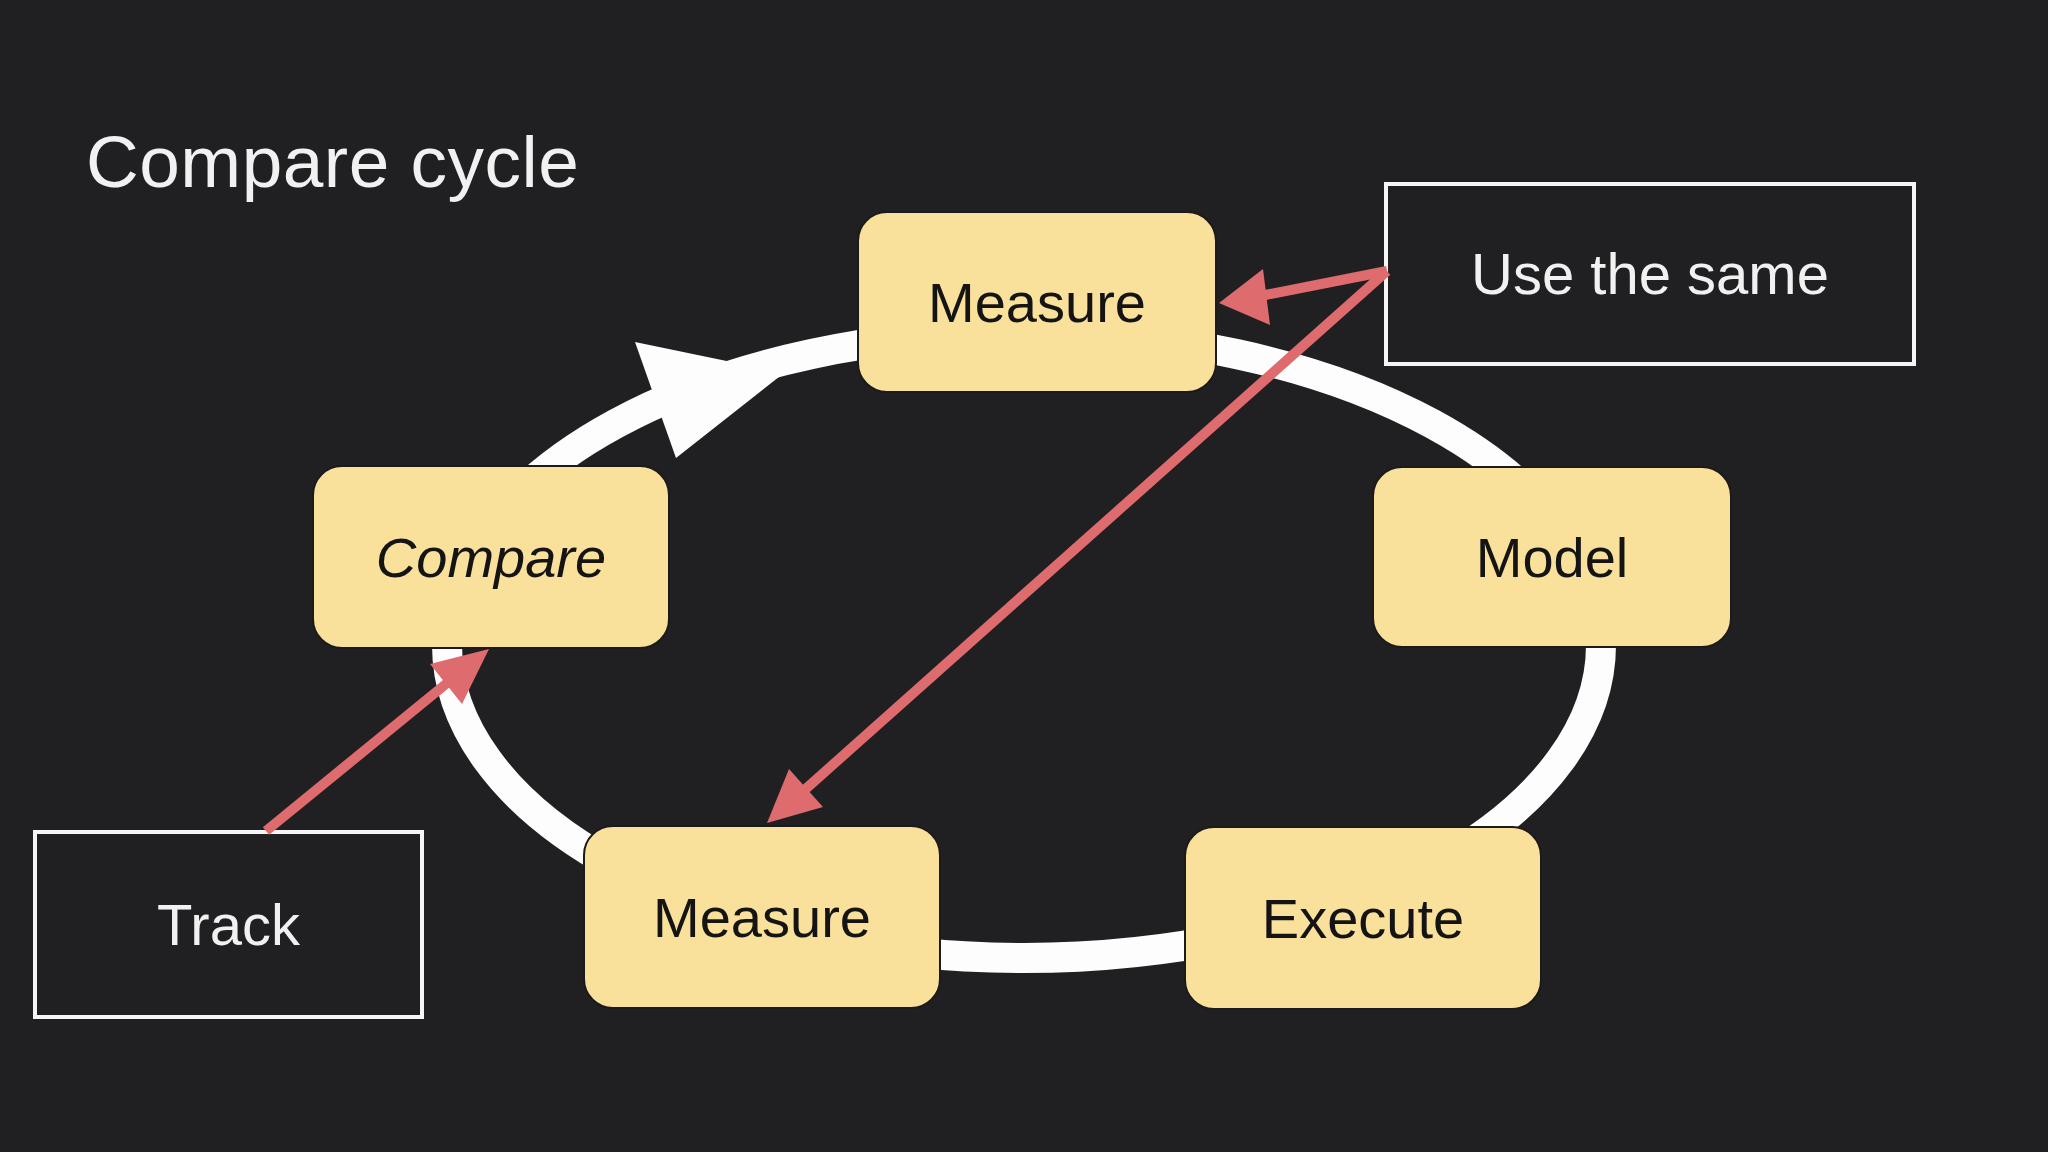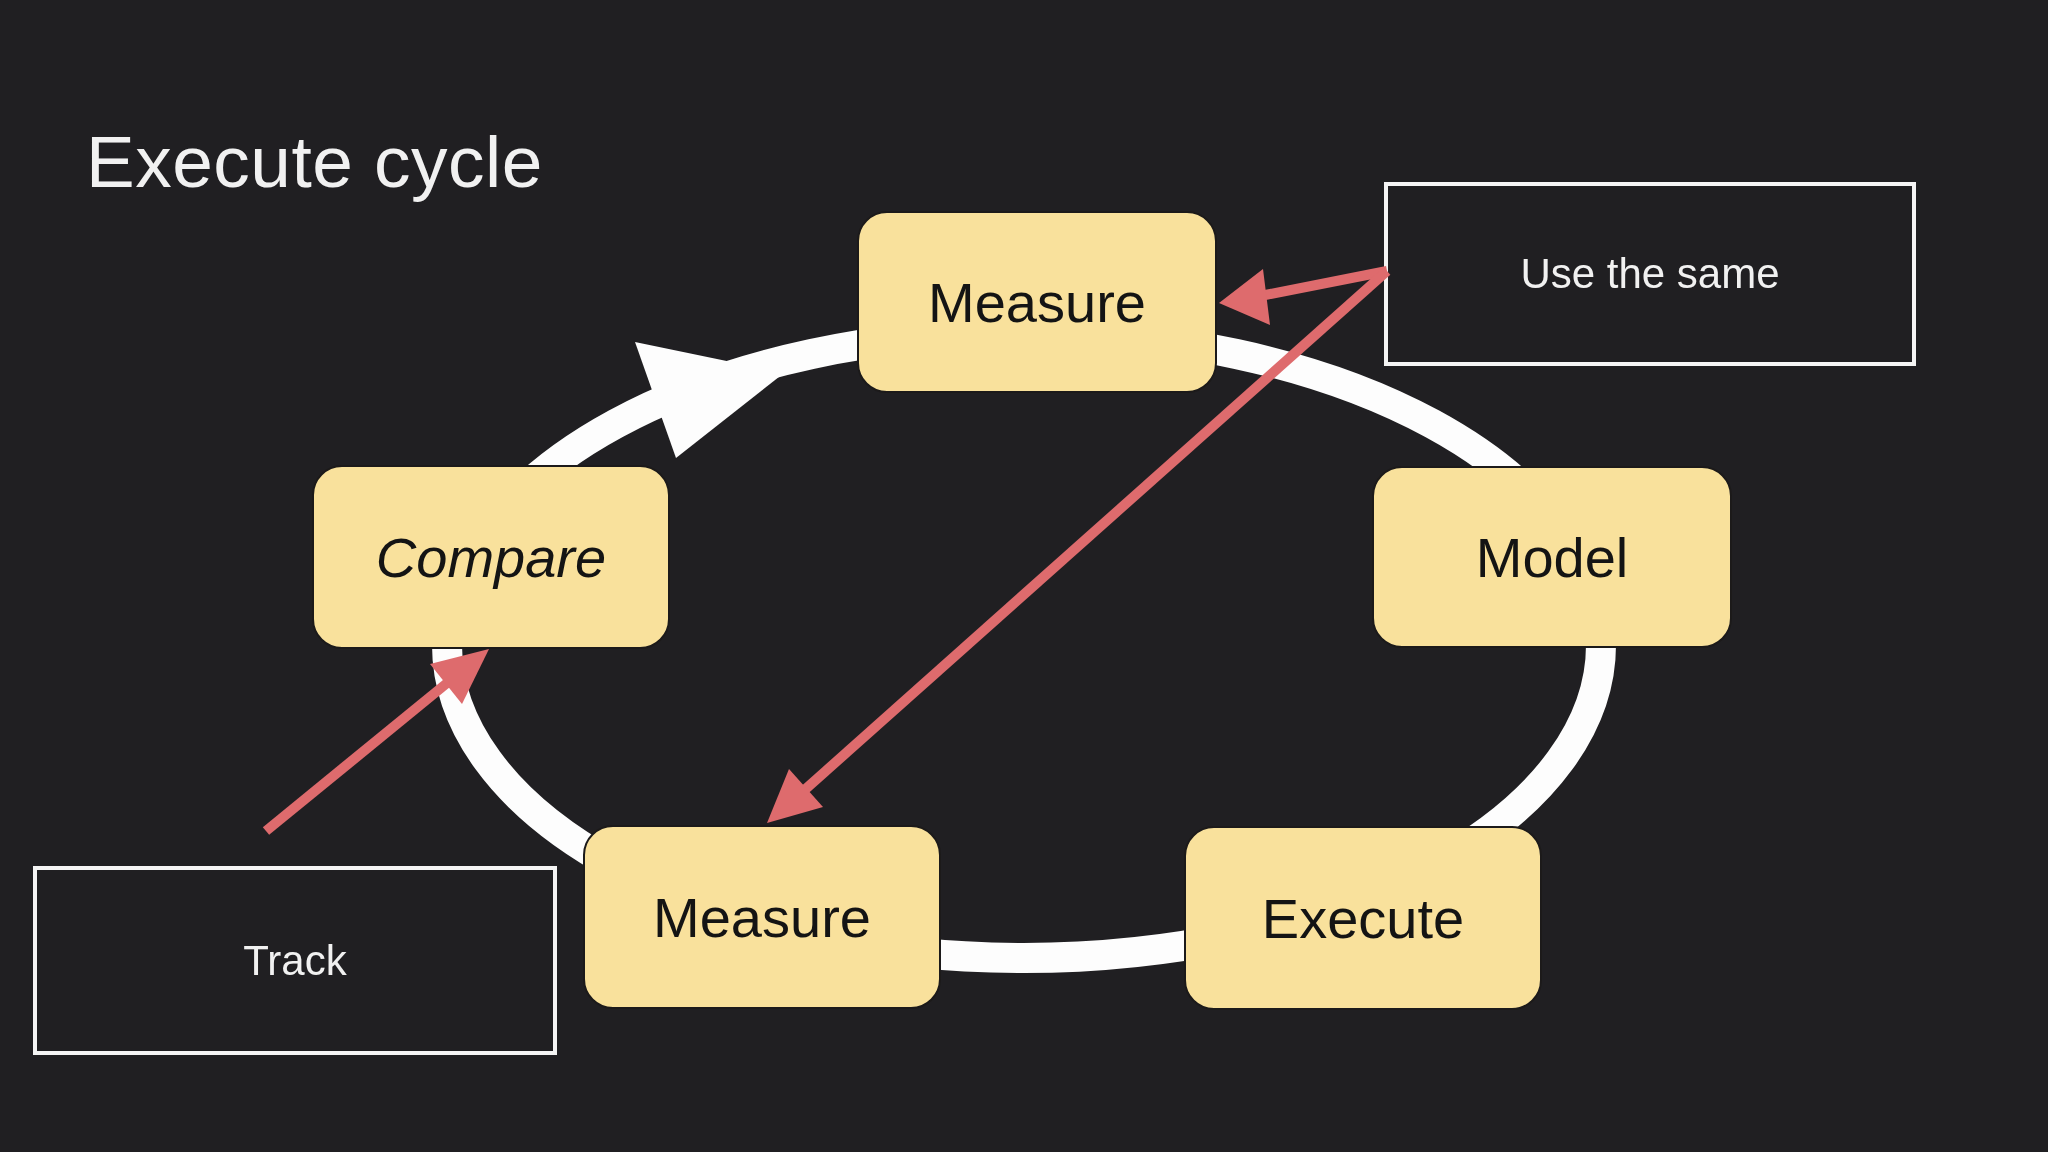--- a/index.html
+++ b/index.html
@@ -44,40 +44,40 @@
   .node.execute     {left:1184px;top:826px; width:358px; height:184px;}
   .node.measure-bottom{left:583px;top:825px;width:358px; height:184px;}
   .node.compare     {left:312px; top:465px; width:358px; height:184px;font-style:italic;}
   .annotation{
     position:absolute;z-index:2;
     border:4px solid var(--annotation-border);
     background:transparent;
     display:flex;flex-direction:column;align-items:center;justify-content:center;
     box-sizing:border-box;
     color:var(--text-white);
-    font-size:42px;line-height:68px;text-align:center;
+    font-size:58px;line-height:68px;text-align:center;
   }
   .annotation.use-tooling{left:1384px;top:182px;width:532px;height:184px;}
-  .annotation.track-divergence{left:33px;top:866px;width:524px;height:189px;text-align:right;}
+  .annotation.track-divergence{left:33px;top:830px;width:391px;height:189px;text-align:right;}
   .ring{stroke:var(--ring-white);fill:none;stroke-width:30;}
   .ring-head{fill:var(--ring-white);stroke:none;}
   .red-line{stroke:var(--accent-red);stroke-width:10;fill:none;}
   .red-head{fill:var(--accent-red);stroke:none;}
 </style>
 </head>
 <body>
 
 <div class="stage">
 
   <svg class="layer back" viewBox="0 0 2048 1152">
     <ellipse class="ring" cx="1024" cy="645" rx="577" ry="313"></ellipse>
     <polygon class="ring-head" points="635,342 784,373 676,458"></polygon>
   </svg>
 
-  <div class="slide-title">Execute cycle</div>
+  <div class="slide-title">Compare cycle</div>
 
   <div class="node measure-top">
     <span class="node-label">Measure</span>
   </div>
   <div class="node model">
     <span class="node-label">Model</span>
   </div>
   <div class="node execute">
     <span class="node-label">Execute</span>
   </div>

